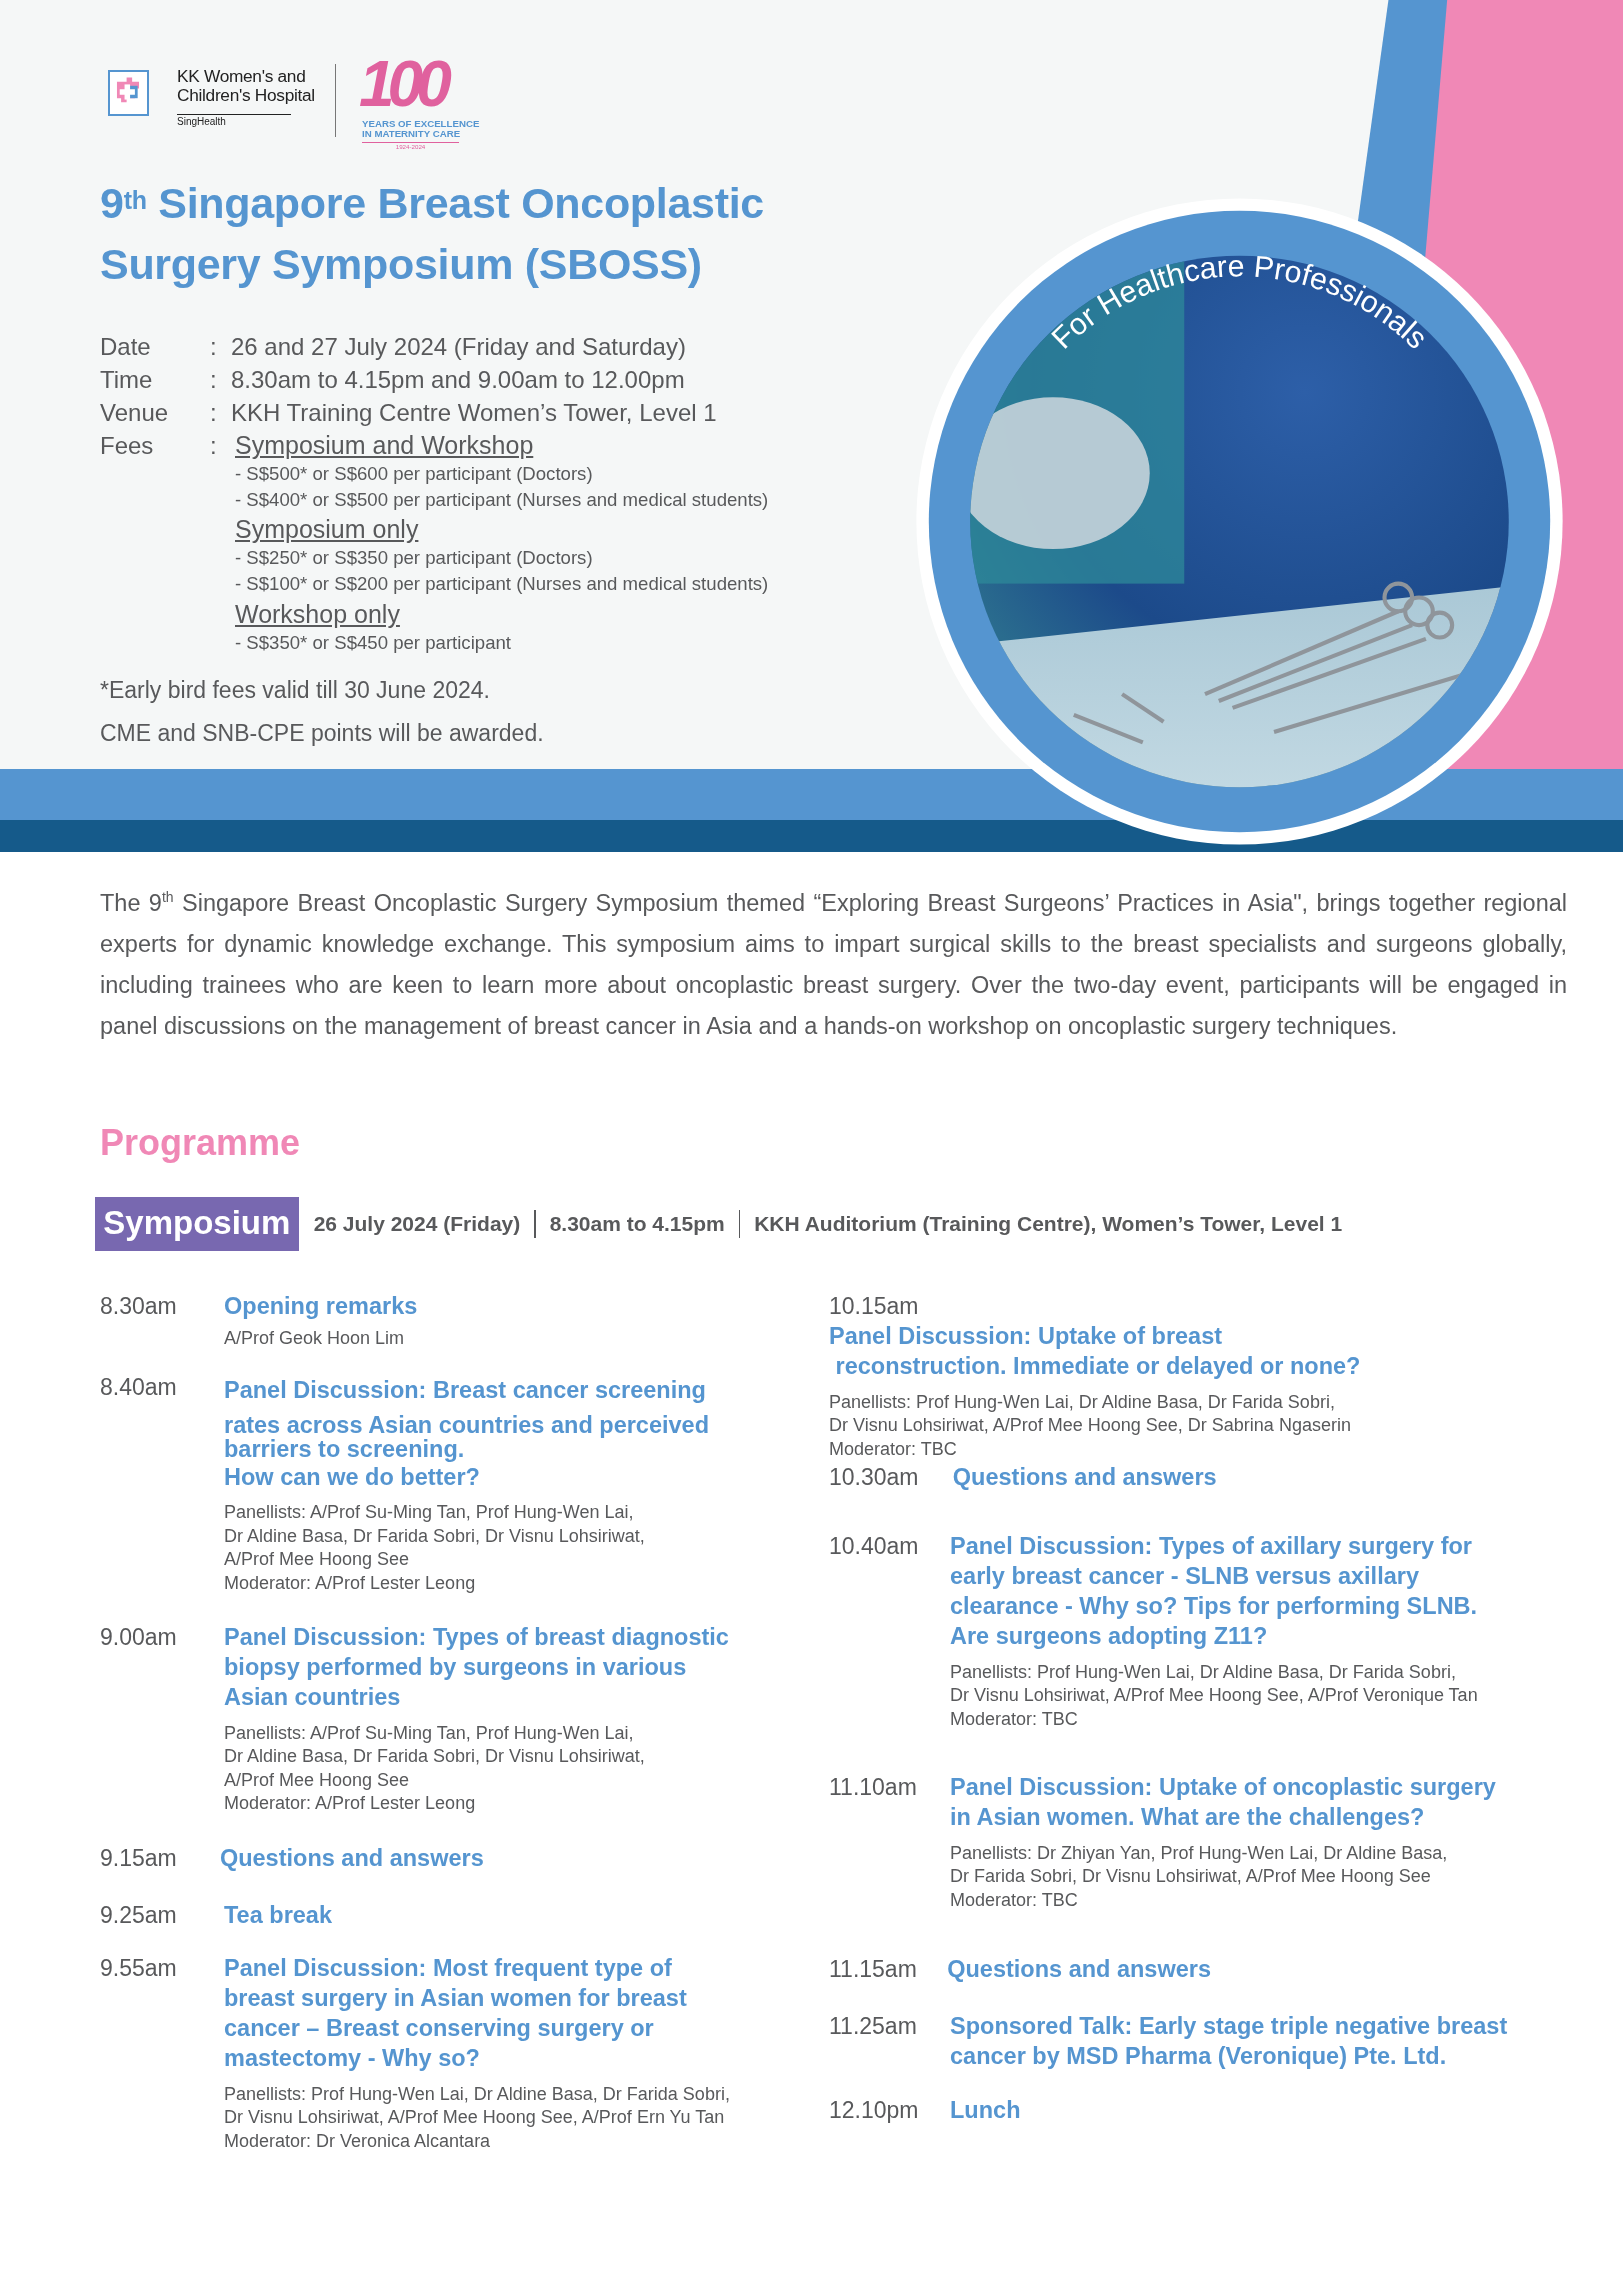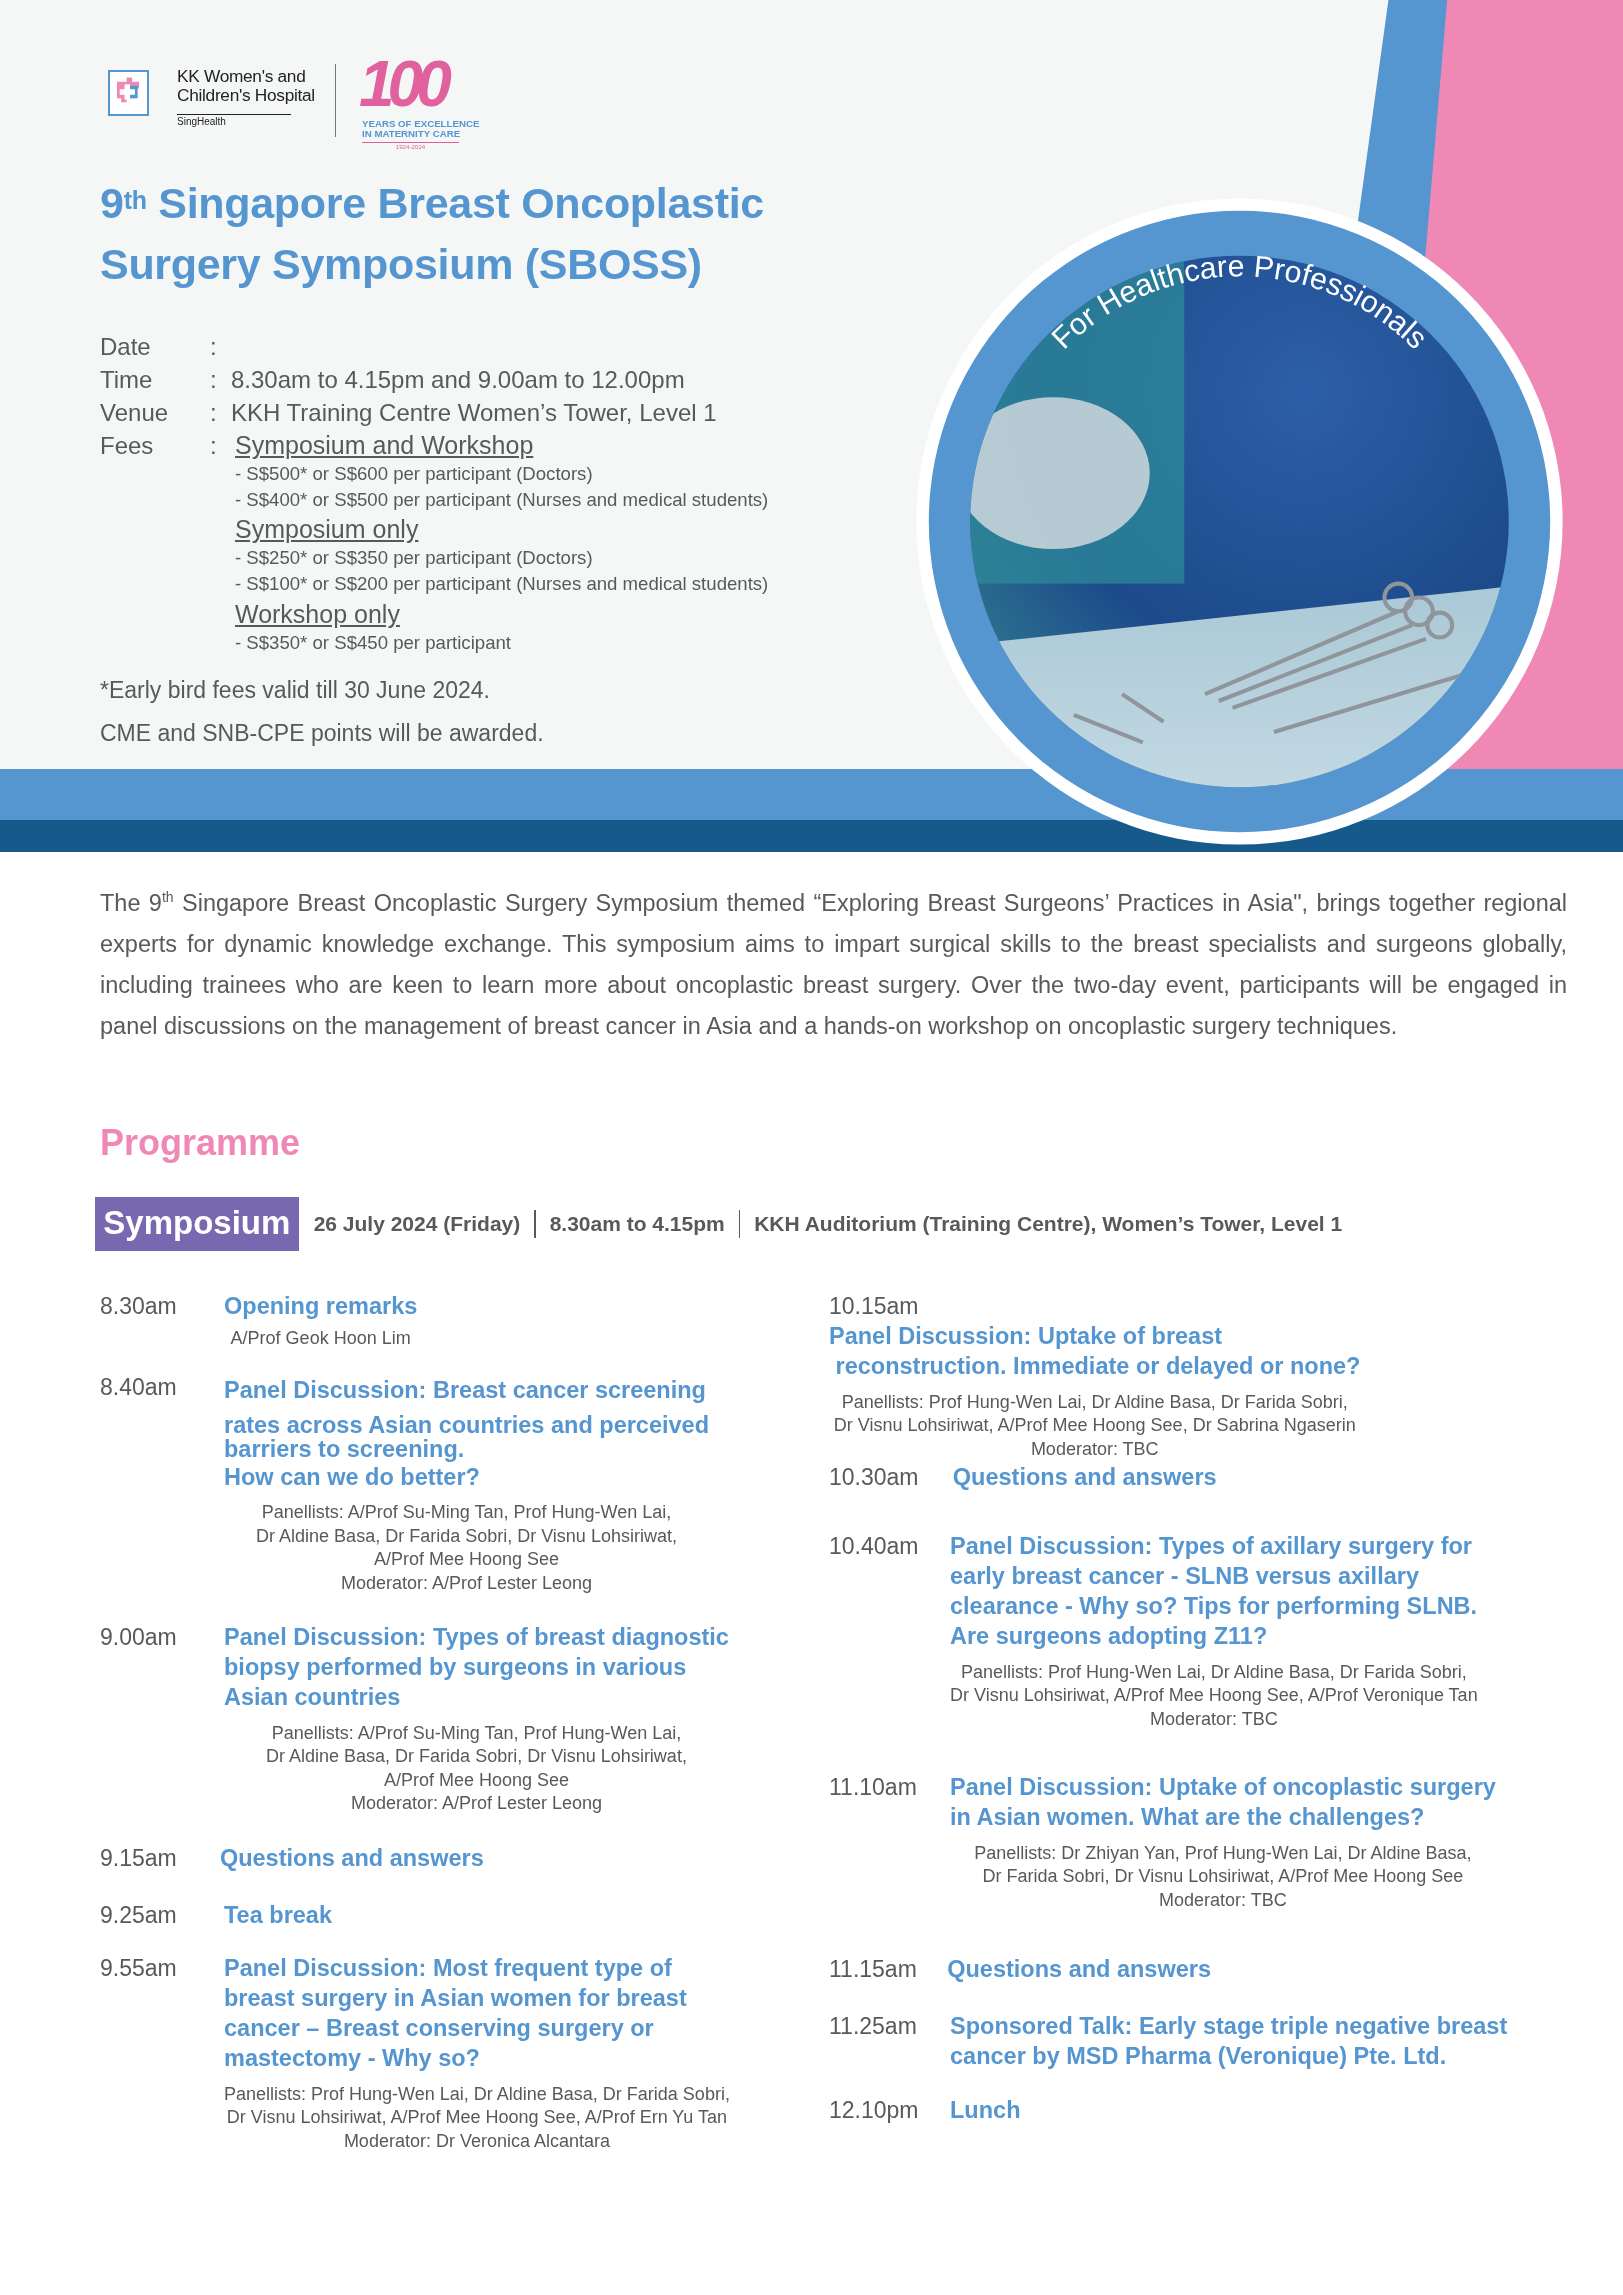--- a/index.html
+++ b/index.html
@@ -43,21 +43,21 @@
   .symp-info { font-size:21px; font-weight:bold; color:#58595b; margin-left:15px; display:flex; align-items:center; }
   .symp-sep { display:inline-block; width:1.4px; height:28px; background:#58595b; margin:0 14px; }
 
   .col { position:absolute; top:1291px; }
   .col-left { left:100px; width:711px; }
   .col-right { left:829px; width:746px; }
   .item { display:flex; margin-bottom:0; position:absolute; }
   .time { width:124px; font-size:23px; color:#58595b; line-height:30px; flex-shrink:0; }
   .body { flex:1; }
   .ititle { font-size:23.5px; font-weight:bold; color:#5595d0; line-height:30px; }
-  .people { font-size:18px; line-height:23.5px; color:#58595b; margin-top:9.7px;text-align:center; }
+  .people { font-size:18px; line-height:23.5px; color:#58595b; margin-top:9.7px; }
 </style>
 </head>
 <body>
 
 <div class="header">
   <svg class="stripes" viewBox="0 0 2351 1233" preserveAspectRatio="none">
     <polygon points="2010,0 2351,0 2351,1233 1840,1233" fill="#5595d0"></polygon>
     <polygon points="2095,0 2351,0 2351,1233 1990,1233" fill="#f088b6"></polygon>
   </svg>
 </div>
@@ -132,20 +132,21 @@
 
 <div class="title">
   <div><span>9</span><sup>th</sup><span> Singapore Breast Oncoplastic</span></div>
   <div>Surgery Symposium (SBOSS)</div>
 </div>
 
 <div class="details">
   <div class="drow">
     <span class="dlabel">Date</span>
     <span class="dcolon">:</span>
+    <span>26 and 27 July 2024 (Friday and Saturday)</span>
   </div>
   <div class="drow">
     <span class="dlabel">Time</span>
     <span class="dcolon">:</span>
     <span>8.30am to 4.15pm and 9.00am to 12.00pm</span>
   </div>
   <div class="drow">
     <span class="dlabel">Venue</span>
     <span class="dcolon">:</span>
     <span>KKH Training Centre Women’s Tower, Level 1</span>

